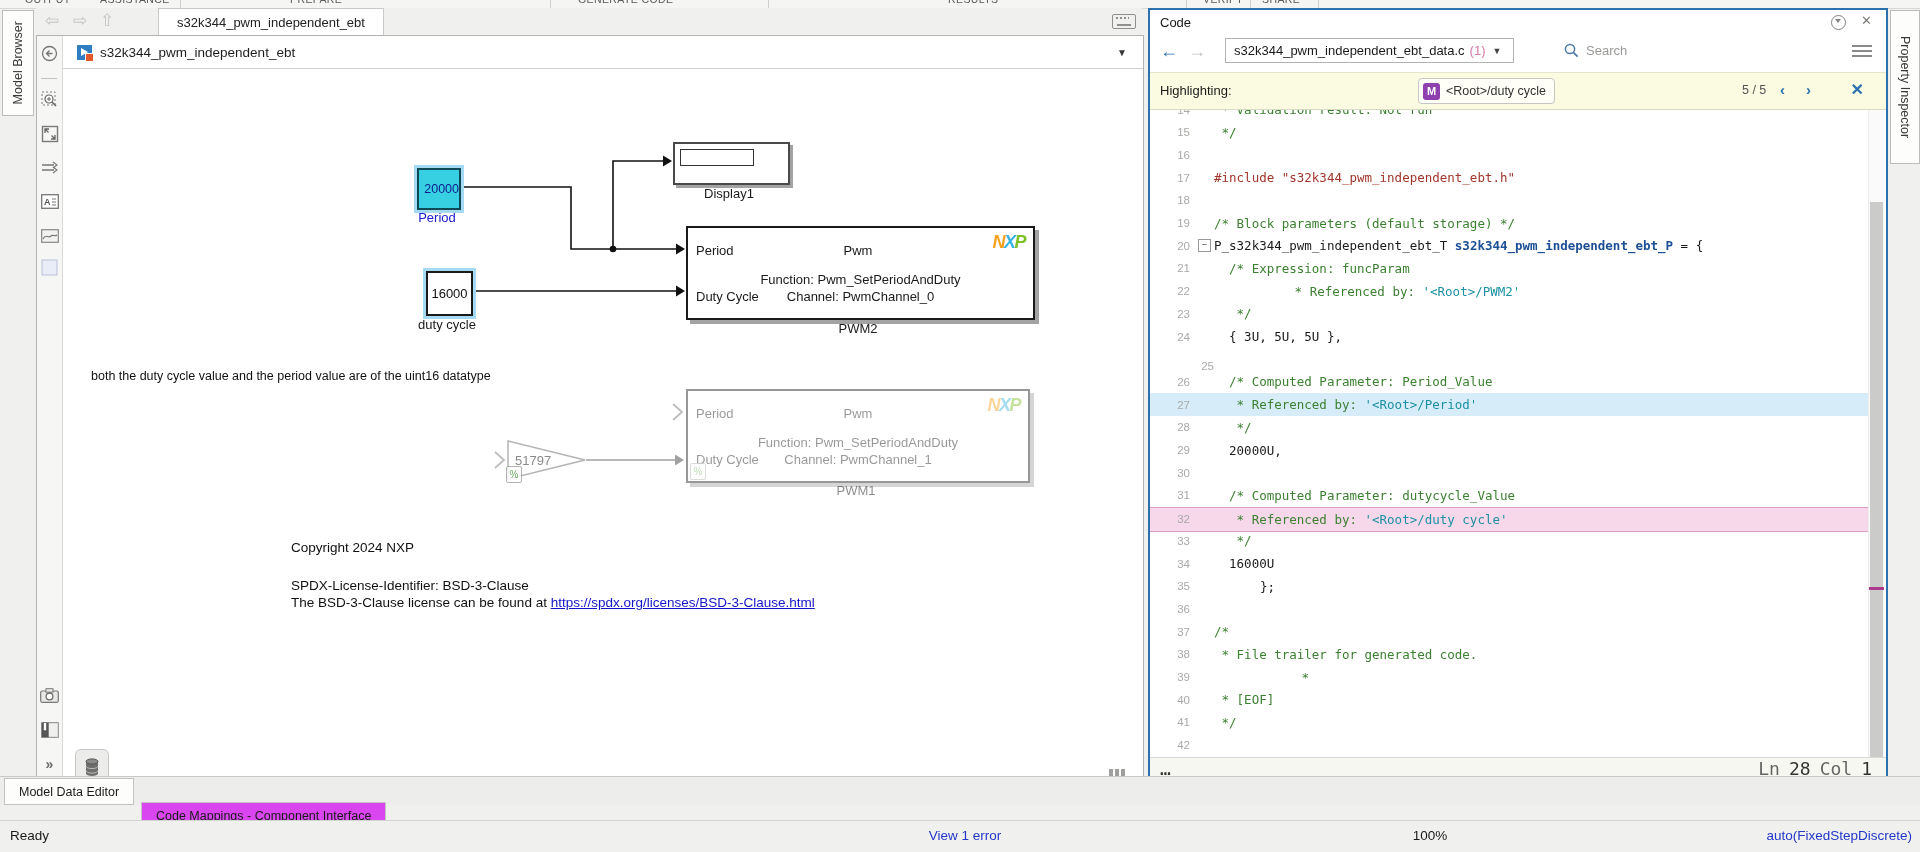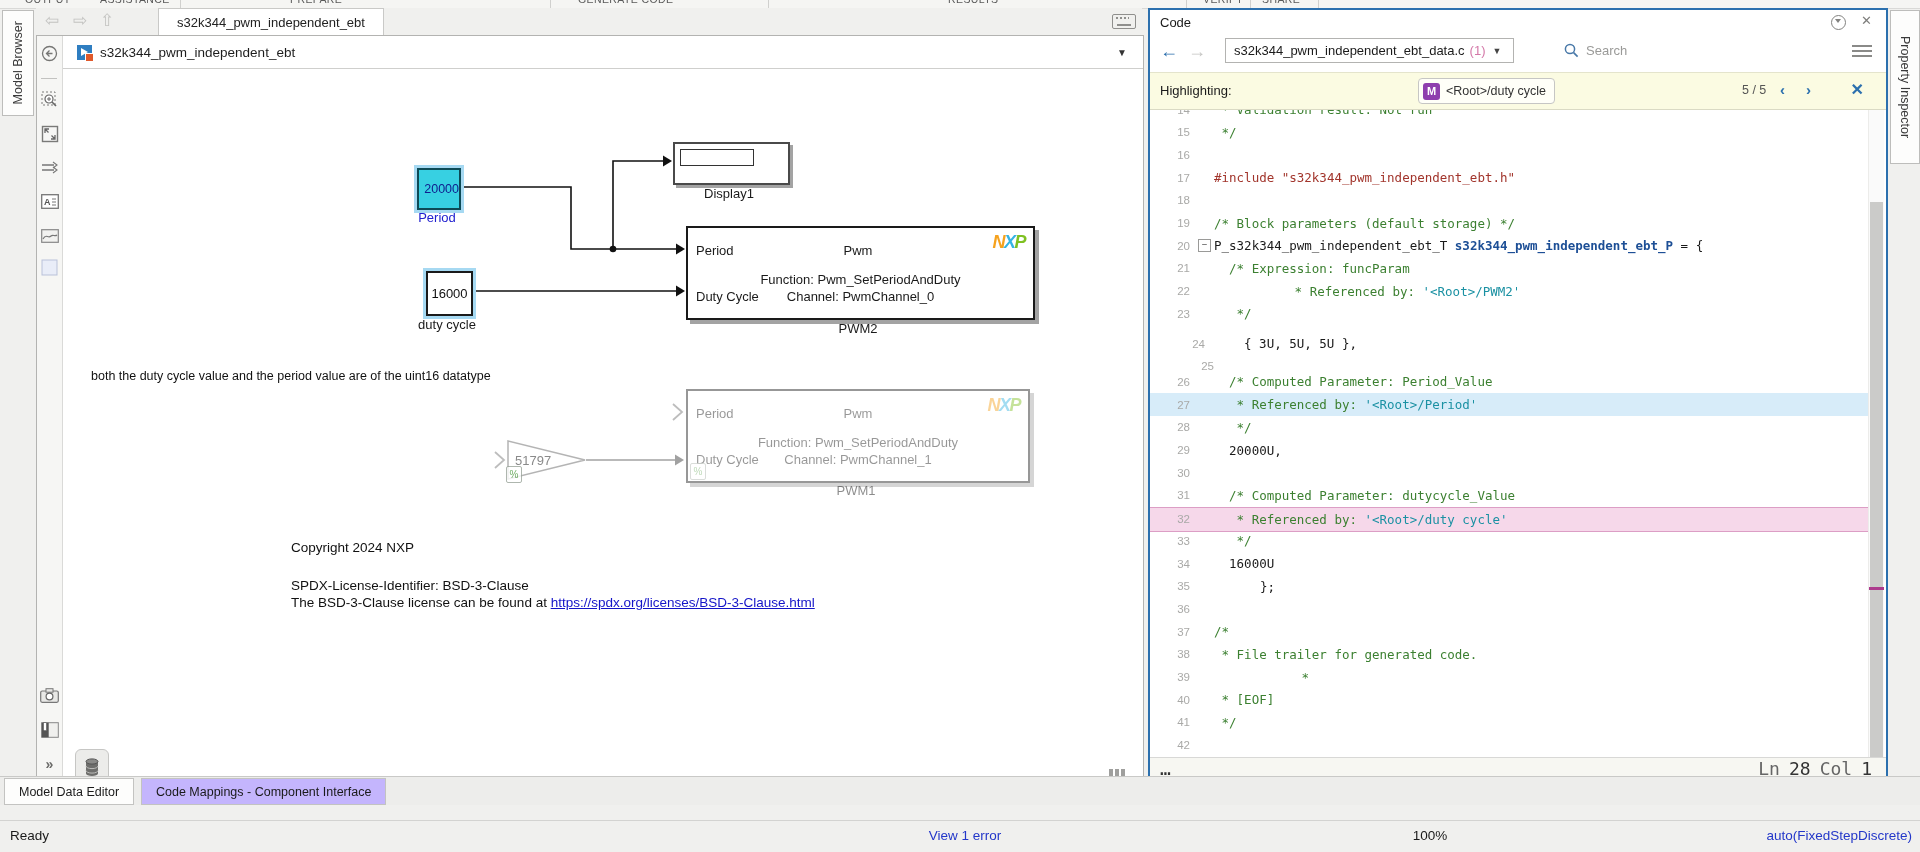--- a/index.html
+++ b/index.html
@@ -137,21 +137,21 @@
            display:flex;align-items:flex-start;font-family:"DejaVu Sans Mono",monospace;font-size:18px;color:#333;}
   #path-text{margin-left:10px;}
   #lncol{position:absolute;right:14px;display:flex;gap:9px;color:#333;}
   #lncol .lab{color:#666;}
 
   
   #bottom-strip{left:0;top:776px;width:1920px;height:28px;background:#ededeb;border-top:1px solid #c9c9c7;}
   .btab{position:absolute;top:1px;height:25px;display:flex;align-items:center;padding:0 14px;font-size:12.5px;
         border:1px solid #c3c3c1;}
   #btab1{left:4px;background:#fdfdfc;}
-  #btab2{left:141px;background:#c4b5fd;}
+  #btab2{left:141px;background:#d946ef;margin-top:24px;}
   #statusbar{left:0;top:820px;width:1920px;height:32px;background:#f0f0ee;border-top:1px solid #d3d3d1;}
   #st-ready{position:absolute;left:10px;top:7px;font-size:13.5px;color:#1a1a1a;}
   #st-error{position:absolute;left:900px;width:130px;top:7px;font-size:13.5px;color:#2337c9;text-align:center;}
   #st-zoom{position:absolute;left:1400px;width:60px;top:7px;font-size:13.5px;color:#1a1a1a;text-align:center;}
   #st-solver{position:absolute;right:8px;top:7px;font-size:13.5px;color:#2337c9;}
 </style>
 </head>
 <body>
 
 <div id="app">
@@ -397,21 +397,21 @@
           <div class="crow" style="top: -10px;"><span class="gut">14</span><span class="foldcol"></span><span><span class="tk-com"> * Validation result: Not run</span></span></div>
           <div class="crow" style="top: 12.7px;"><span class="gut">15</span><span class="foldcol"></span><span><span class="tk-com"> */</span></span></div>
           <div class="crow" style="top: 35.4px;"><span class="gut">16</span><span class="foldcol"></span><span></span></div>
           <div class="crow" style="top: 58.1px;"><span class="gut">17</span><span class="foldcol"></span><span><span class="tk-inc">#include "s32k344_pwm_independent_ebt.h"</span></span></div>
           <div class="crow" style="top: 80.8px;"><span class="gut">18</span><span class="foldcol"></span><span></span></div>
           <div class="crow" style="top: 103.5px;"><span class="gut">19</span><span class="foldcol"></span><span><span class="tk-com">/* Block parameters (default storage) */</span></span></div>
           <div class="crow" style="top: 126.2px;"><span class="gut">20</span><span class="foldcol"><span class="foldbox">−</span></span><span><span class="tk-pln">P_s32k344_pwm_independent_ebt_T </span><span class="tk-var">s32k344_pwm_independent_ebt_P</span><span class="tk-pln"> = {</span></span></div>
           <div class="crow" style="top: 148.9px;"><span class="gut">21</span><span class="foldcol"></span><span><span class="tk-com">  /* Expression: funcParam</span></span></div>
           <div class="crow" style="top: 171.6px; gap: 29px;"><span class="gut">22</span><span class="foldcol"></span><span><span class="tk-com">   * Referenced by: </span><span class="tk-ref">'&lt;Root&gt;/PWM2'</span></span></div>
           <div class="crow" style="top: 194.3px;"><span class="gut">23</span><span class="foldcol"></span><span><span class="tk-com">   */</span></span></div>
-          <div class="crow" style="top: 224px; padding-left: 15px;"><span class="gut">24</span><span class="foldcol"></span><span><span class="tk-pln">  { 3U, 5U, 5U },</span></span></div>
+          <div class="crow" style="top: 217px;"><span class="gut">24</span><span class="foldcol"></span><span><span class="tk-pln">  { 3U, 5U, 5U },</span></span></div>
           <div class="crow" style="top: 246px; padding-left: 24px;"><span class="gut">25</span><span class="foldcol"></span><span></span></div>
           <div class="crow" style="top: 262.4px;"><span class="gut">26</span><span class="foldcol"></span><span><span class="tk-com">  /* Computed Parameter: Period_Value</span></span></div>
           <div class="crow hl-blue" style="top: 285.1px;"><span class="gut">27</span><span class="foldcol"></span><span><span class="tk-com">   * Referenced by: </span><span class="tk-ref">'&lt;Root&gt;/Period'</span></span></div>
           <div class="crow" style="top: 307.8px;"><span class="gut">28</span><span class="foldcol"></span><span><span class="tk-com">   */</span></span></div>
           <div class="crow" style="top: 330.5px;"><span class="gut">29</span><span class="foldcol"></span><span><span class="tk-pln">  20000U,</span></span></div>
           <div class="crow" style="top: 353.2px;"><span class="gut">30</span><span class="foldcol"></span><span></span></div>
           <div class="crow" style="top: 375.9px;"><span class="gut">31</span><span class="foldcol"></span><span><span class="tk-com">  /* Computed Parameter: dutycycle_Value</span></span></div>
           <div class="crow hl-pink" style="top: 398.6px;"><span class="gut">32</span><span class="foldcol"></span><span><span class="tk-com">   * Referenced by: </span><span class="tk-ref">'&lt;Root&gt;/duty cycle'</span></span></div>
           <div class="crow" style="top: 421.3px;"><span class="gut">33</span><span class="foldcol"></span><span><span class="tk-com">   */</span></span></div>
           <div class="crow" style="top: 444px;"><span class="gut">34</span><span class="foldcol"></span><span><span class="tk-pln">  16000U</span></span></div>

